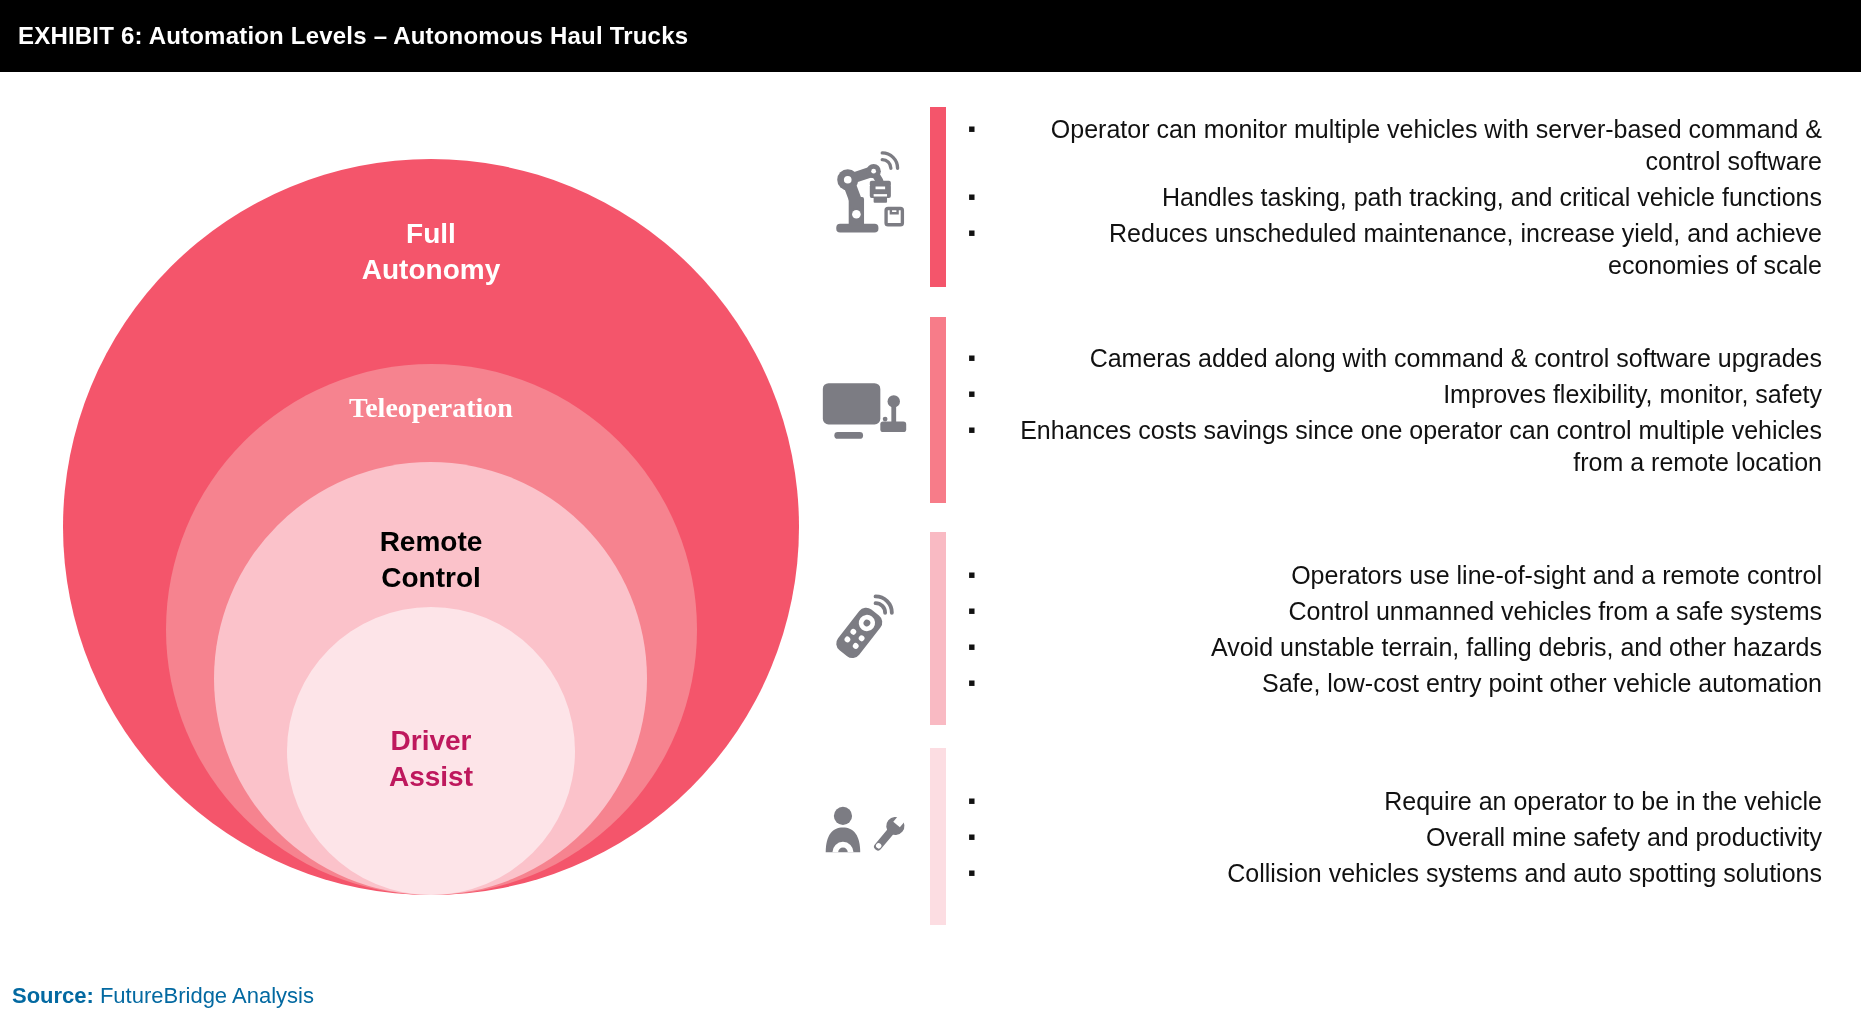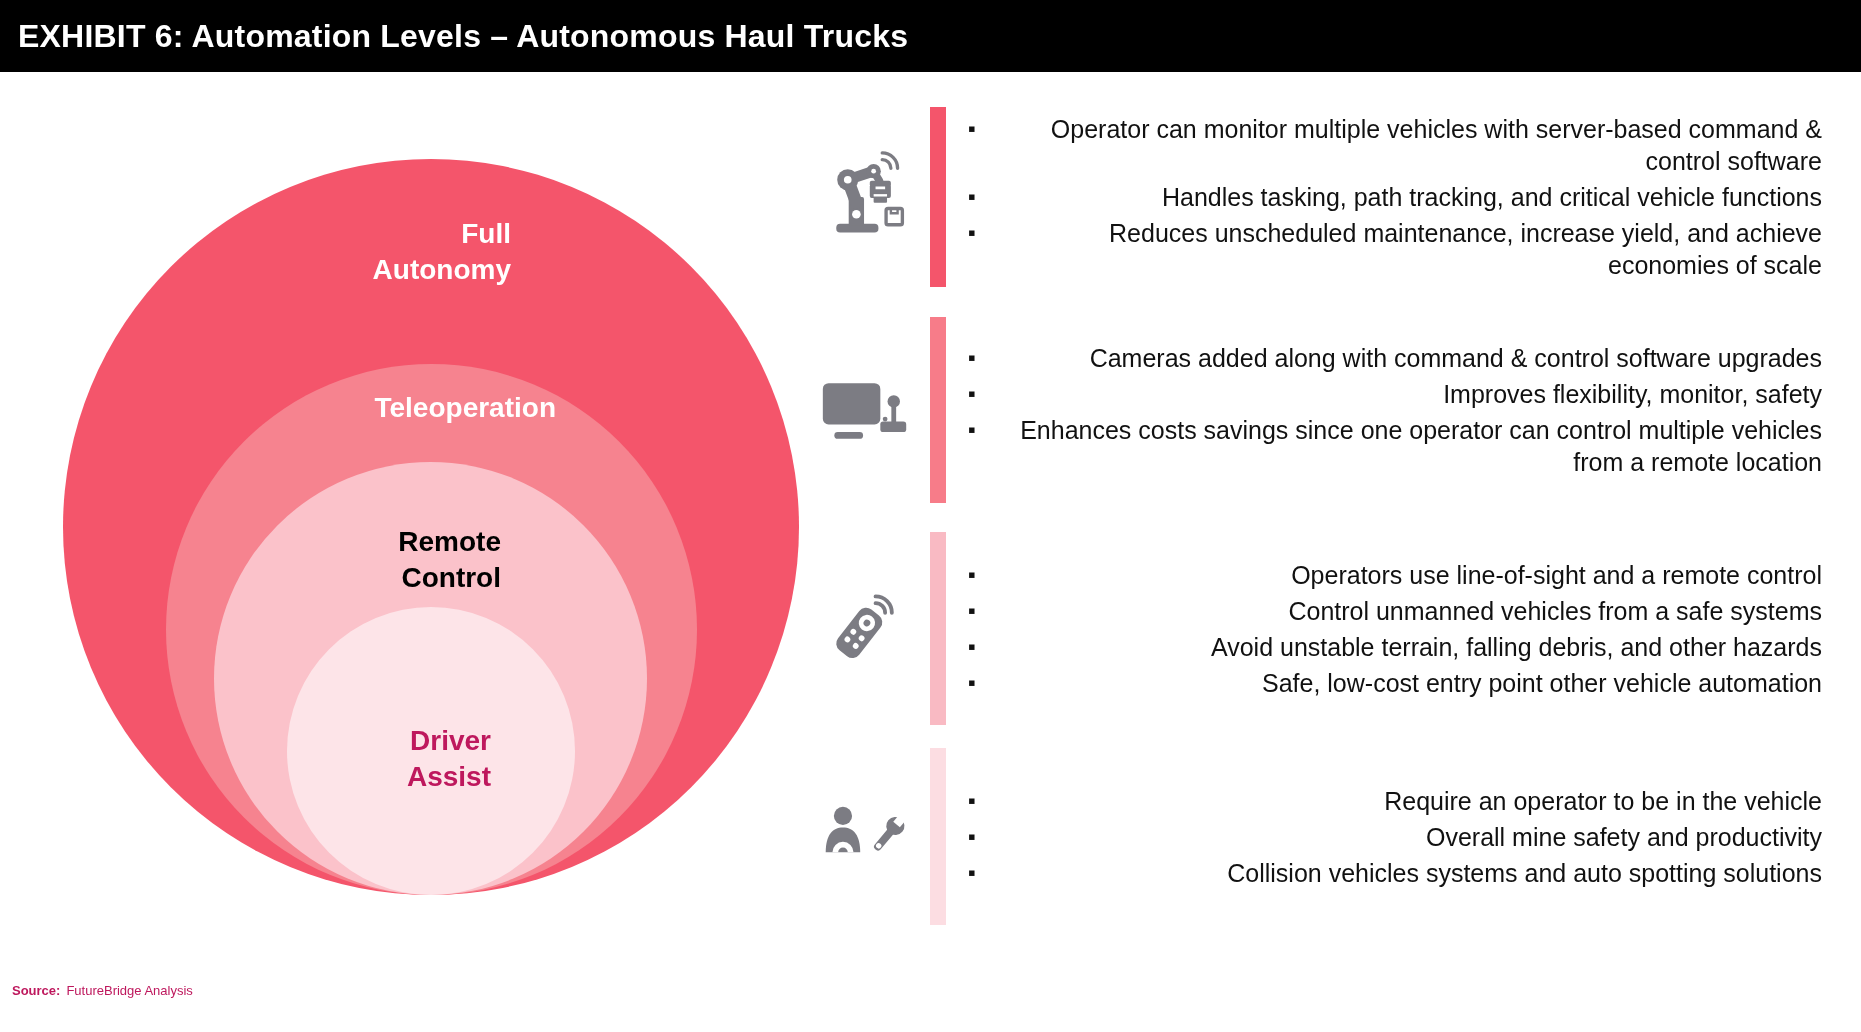--- a/index.html
+++ b/index.html
@@ -1,32 +1,32 @@
 <!DOCTYPE html>
 <html><head>
 <meta charset="utf-8">
 <style>
   html,body { margin:0; padding:0; background:#ffffff; }
   body { font-family:"Liberation Sans","DejaVu Sans",sans-serif; }
   #canvas { position:relative; width:1861px; height:1032px; background:#ffffff; overflow:hidden; }
 
   
   .header { position:absolute; left:0; top:0; width:1861px; height:72px; display:flex; align-items:center; }
-  .header .title { margin-left:18px; font-size:32px; font-weight:bold; letter-spacing:0.2px; }
+  .header .title { margin-left:18px; font-size:24px; font-weight:bold; letter-spacing:0.2px; }
 
   
   .circle { position:absolute; border-radius:50%; }
   #c1 { left:63px;  top:159px; width:736px; height:736px; }
   #c2 { left:166px; top:364px; width:531px; height:531px; }
   #c3 { left:214px; top:462px; width:433px; height:433px; }
   #c4 { left:287px; top:607px; width:288px; height:288px; }
 
-  .circle-label { position:absolute; text-align:right; font-weight:bold; font-size:28px; line-height:36px; }
+  .circle-label { position:absolute; text-align:center; font-weight:bold; font-size:28px; line-height:36px; }
   #l1 { left:351px; top:216px; width:160px; }
-  #l2 { left:306px; top:390px; width:250px; }
+  #l2 { left:306px; top:390px; width:250px;font-family:Liberation Serif, serif; }
   #l3 { left:361px; top:524px; width:140px; }
   #l4 { left:371px; top:723px; width:120px; }
 
   
   .section { position:absolute; left:690px; width:1150px; }
   #s1 { top:107px; height:180px; }
   #s2 { top:317px; height:186px; }
   #s3 { top:532px; height:193px; }
   #s4 { top:748px; height:177px; }
 
@@ -34,21 +34,21 @@
               display:flex; align-items:center; justify-content:center; }
   .bar  { position:absolute; left:240px; top:0; width:16px; height:100%; }
   .bullets { position:absolute; left:278px; top:50%; transform:translateY(-50%);
              width:856px; margin:0; padding:0; list-style:none; }
   .bullets li { display:flex; margin:0 0 4px 0; }
   .bullets li:last-child { margin-bottom:0; }
   .marker { flex:0 0 34px; width:34px; font-size:22px; line-height:32px; color:#111111; }
   .btxt { width:820px; font-size:25px; line-height:32px; color:#111111;text-align:right; }
 
   
-  .source { position:absolute; left:12px; top:983px; font-size:13px; color:#be185d; }
+  .source { position:absolute; left:12px; top:983px; font-size:22px; color:#0369a1; }
   .source .src-label { font-weight:bold; }
   .source .src-text { margin-left:6px; }
 </style>
 </head>
 <body>
 
 <div id="canvas">
 
   <div class="header" style="background-color: rgb(0, 0, 0); color: rgb(255, 255, 255);">
     <div class="title">EXHIBIT 6: Automation Levels – Autonomous Haul Trucks</div>

